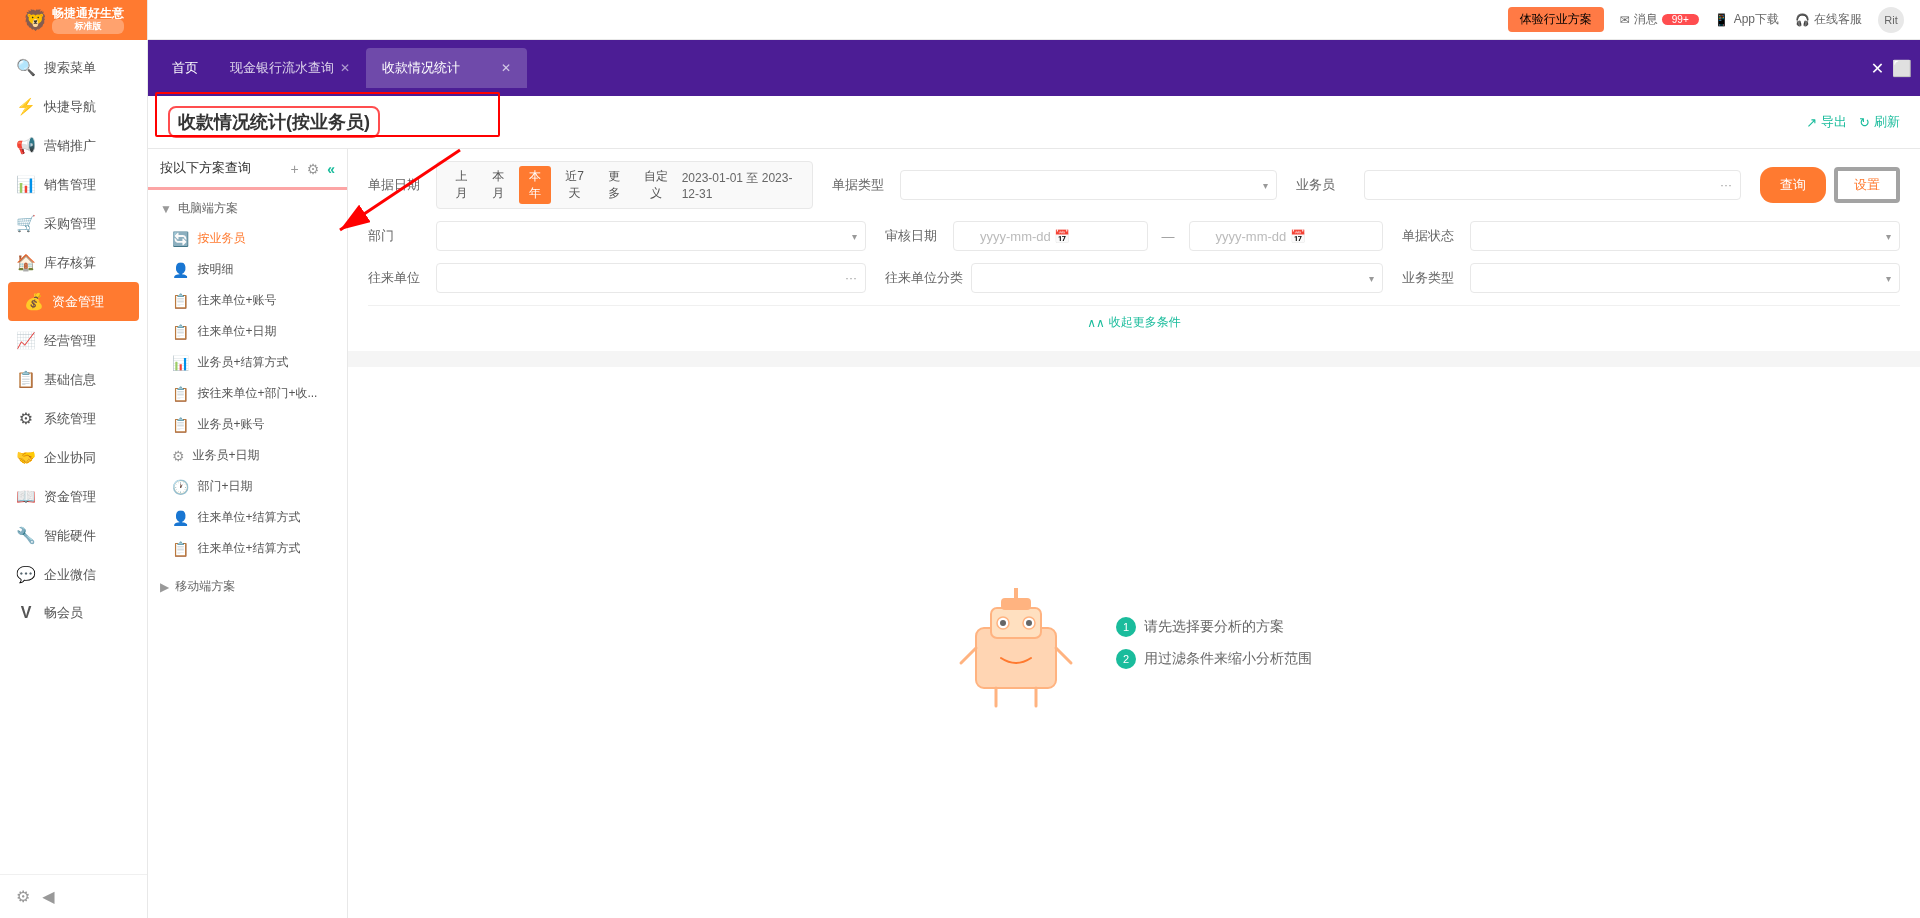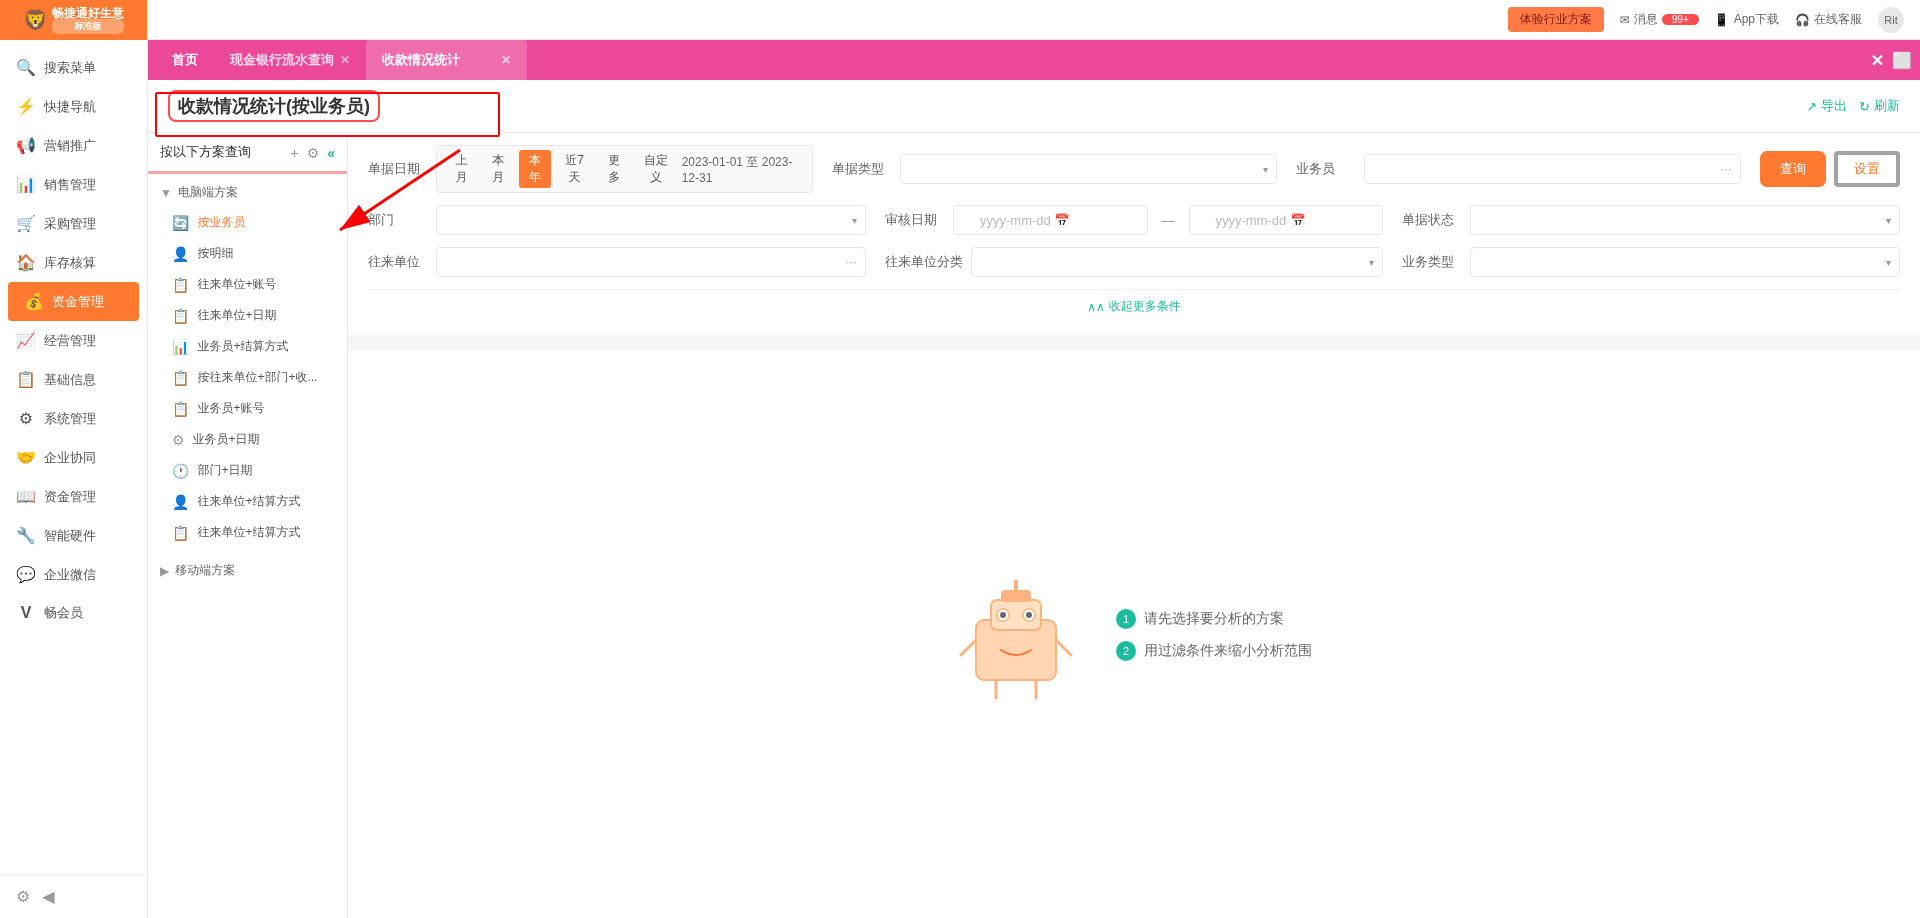--- a/index.html
+++ b/index.html
@@ -15,21 +15,21 @@
       padding: 0 16px;
       border-bottom: 1px solid #e8e8e8;
       position: fixed;
       top: 0; left: 0; right: 0;
       z-index: 100;
     }
     .top-bar-left { display: flex; align-items: center; gap: 12px; }
     .top-bar-breadcrumb { color: #999; font-size: 12px; background: #f5f5f5; padding: 2px 8px; border-radius: 3px; }
     .top-bar-right { display: flex; align-items: center; gap: 16px; font-size: 12px; color: #666; }
     .msg-badge { background: #ff4d4f; color: #fff; border-radius: 8px; padding: 0 10px; font-size: 10px; }
-    .trial-btn { background: #ff7a45; color: #7f1d1d; border: none; padding: 4px 12px; border-radius: 4px; cursor: pointer; font-size: 12px; }
+    .trial-btn { background: #ff7a45; color: #000000; border: none; padding: 4px 12px; border-radius: 4px; cursor: pointer; font-size: 12px; }
 
     
     .sidebar {
       position: fixed;
       top: 0; left: 0;
       width: 148px;
       height: 100vh;
       background: #fff;
       border-right: 1px solid #e8e8e8;
       display: flex;
@@ -69,26 +69,25 @@
     .main-content {
       margin-left: 148px;
       margin-top: 40px;
       height: calc(100vh - 40px);
       display: flex;
       flex-direction: column;
     }
 
     
     .tab-bar {
-      background: #ec4899;
-      display: flex;
-      align-items: center;
-      height: 40px;
+      background: #4c1d95;
+      display: flex;
+      align-items: center;
+      height: 56px;
       padding: 0 8px;
-      font-weight: bold;
     }
     .tab-item {
       display: flex;
       align-items: center;
       gap: 6px;
       padding: 0 16px;
       height: 40px;
       color: #fff;
       font-size: 13px;
       cursor: pointer;
@@ -209,21 +208,21 @@
       cursor: pointer; min-height: 30px;
     }
     .filter-select .arrow { color: #999; font-size: 10px; }
     .filter-input {
       border: 1px solid #e8e8e8; border-radius: 4px;
       padding: 5px 26px; font-size: 13px; color: #999; flex: 1; min-height: 30px;
       display: flex; align-items: center;
     }
     .date-separator { color: #999; }
     .filter-actions-right { margin-left: auto; display: flex; gap: 8px; }
-    .btn-query { background: #ff7a30; color: #fff; border: none; padding: 6px 20px; border-radius: 7px; cursor: pointer; font-size: 13px; }
+    .btn-query { background: #ff7a30; color: #fff; border: none; padding: 6px 20px; border-radius: 13px; cursor: pointer; font-size: 13px; }
     .btn-settings { background: #fff; color: #ff7a30; border: 4px solid #a3a3a3; padding: 5px 16px; border-radius: 4px; cursor: pointer; font-size: 13px; }
     .collapse-bar {
       display: flex; align-items: center; justify-content: center;
       padding: 8px; color: #1abc9c; cursor: pointer; font-size: 12px; gap: 4px;
       border-top: 1px solid #f0f0f0; margin-top: 4px;
     }
 
     
     .empty-state {
       flex: 1;

